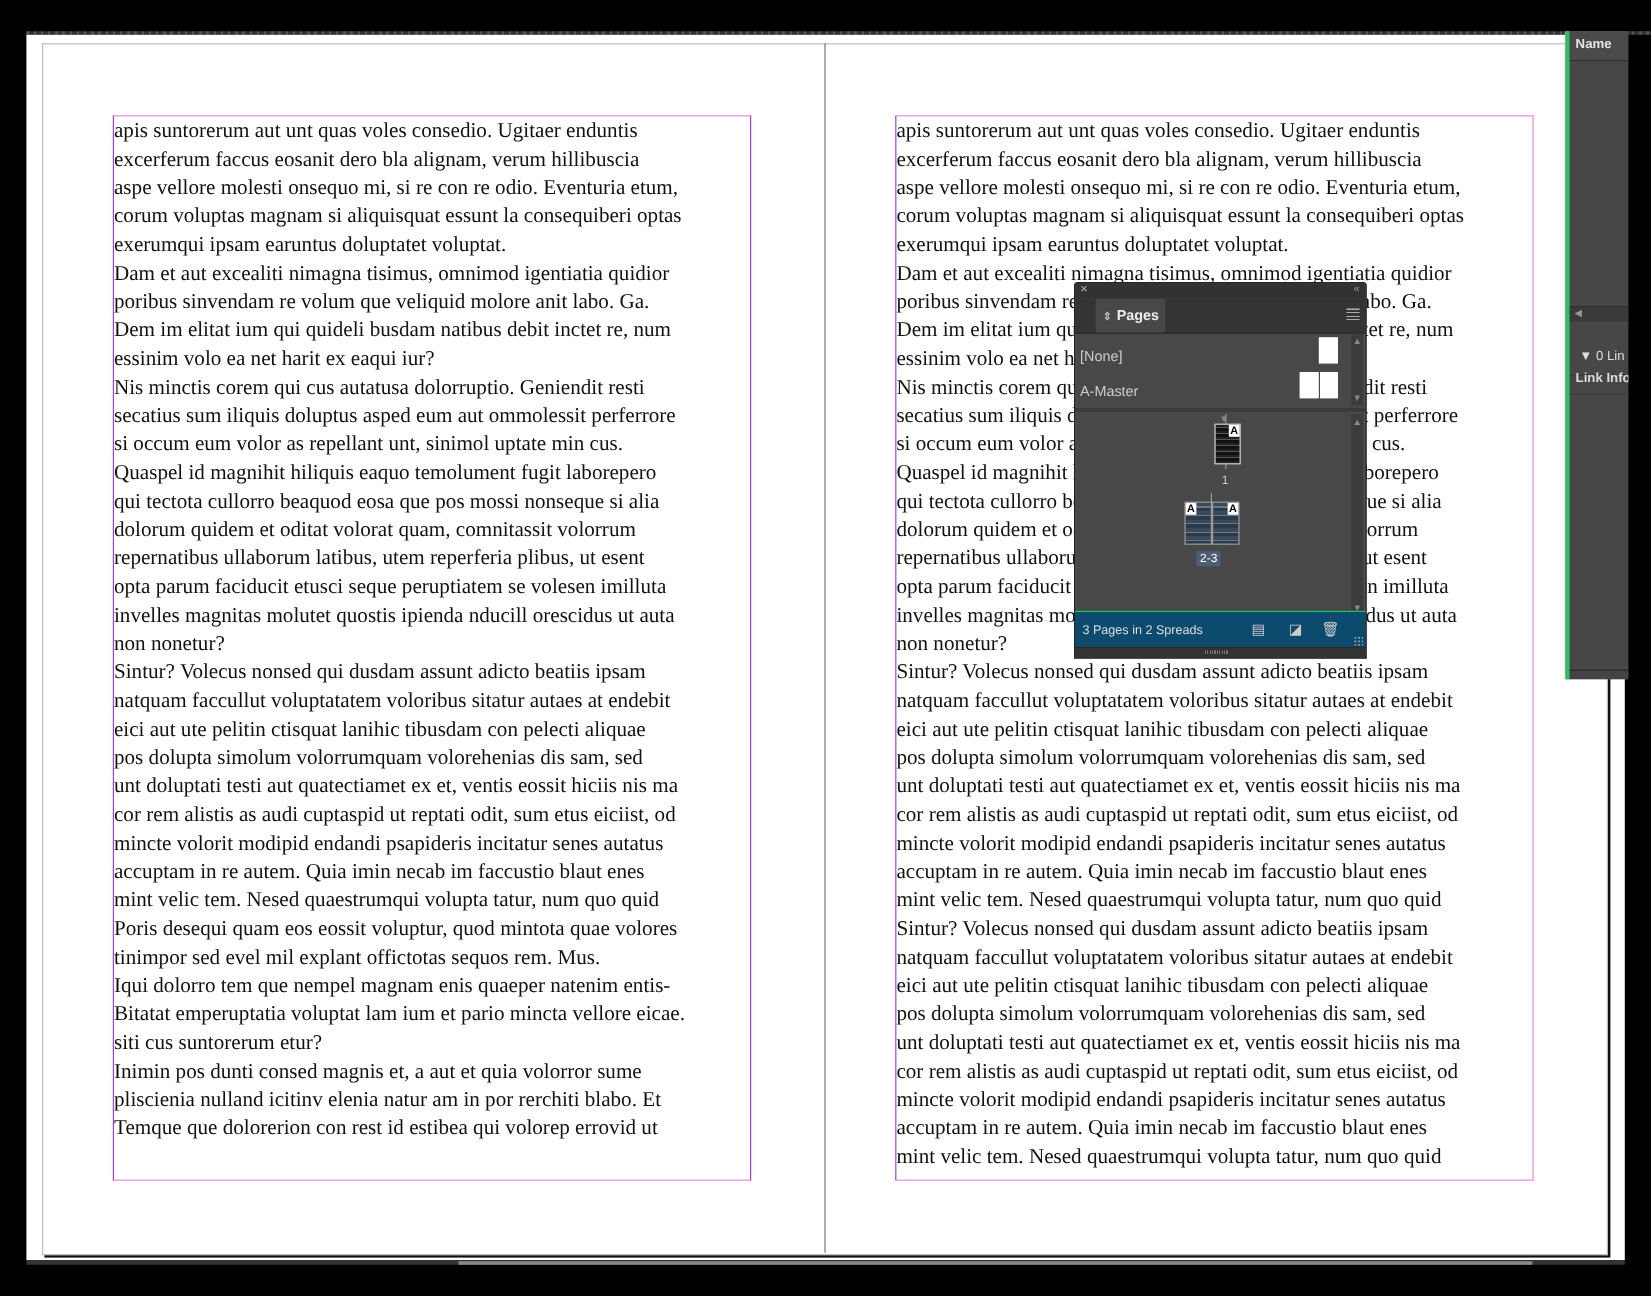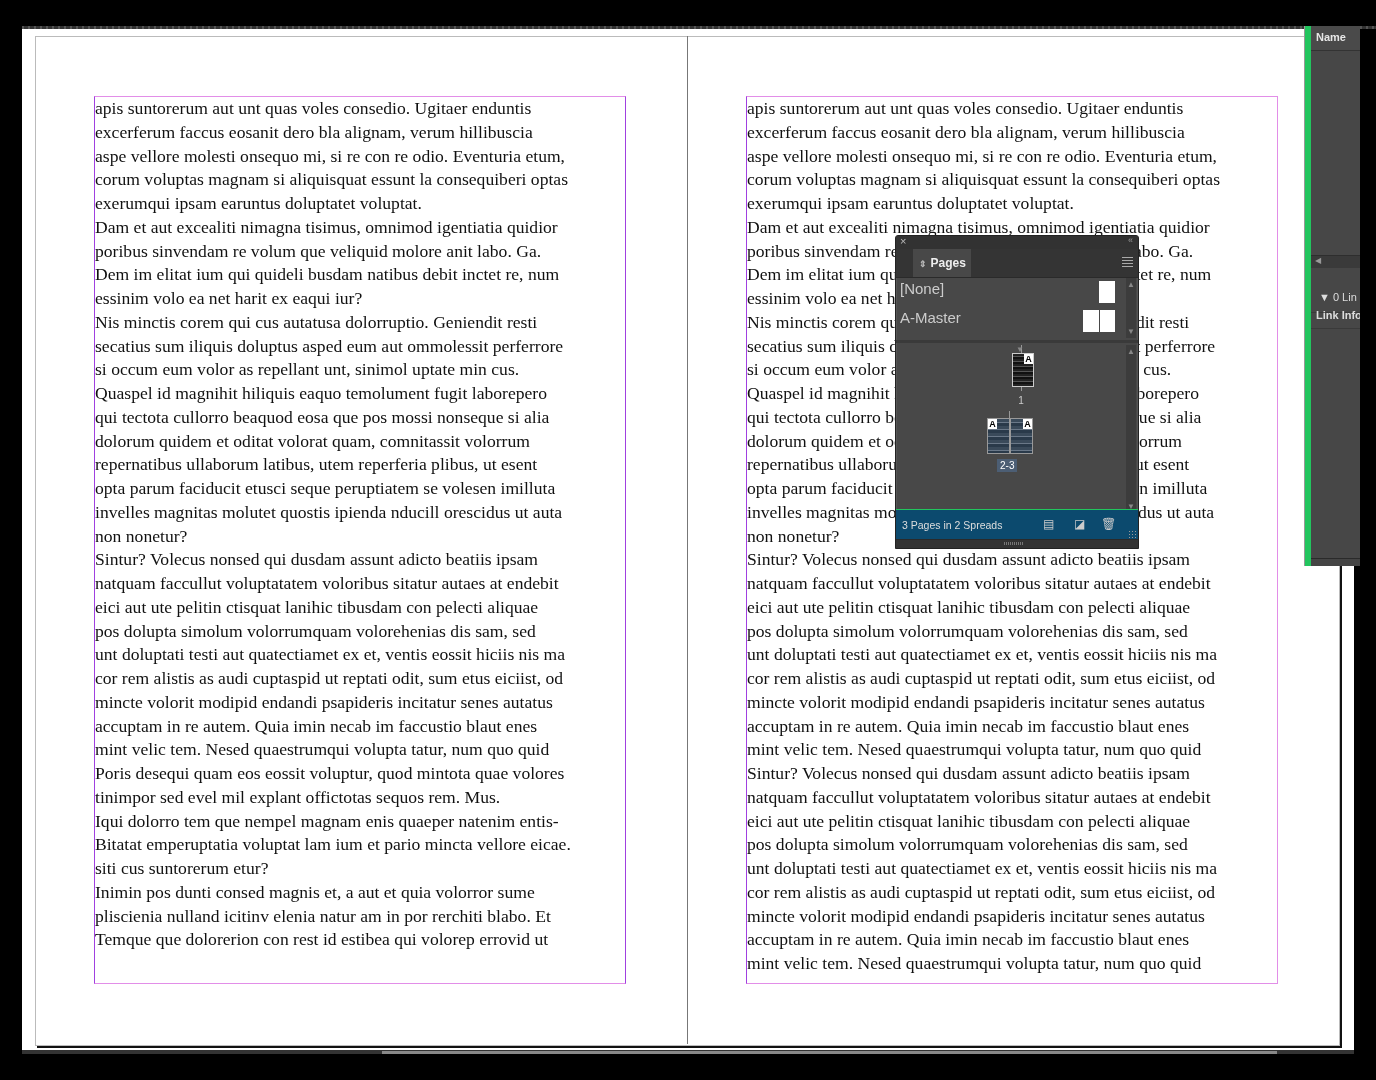--- a/index.html
+++ b/index.html
@@ -41,21 +41,21 @@
     
     .bottom-bar {
       position:absolute; left:22px; top:1050px; width:1332px; height:4px; background:#333;
     }
     .bottom-bar .thumb {
       position:absolute; left:360px; width:895px; height:3px; background:#888; top:1px;
     }
     
     .links-panel {
       position:absolute; left:1305px; top:26px; width:49px; height:540px;
-      background:#474747; border-left:6px solid #22c55e; box-shadow:-1px 0 0 #999;
+      background:#474747; border-left:3px solid #22c55e; box-shadow:-1px 0 0 #999;
       color:#ddd; font-size:11px; overflow:hidden;
     }
     .links-panel .lp-header {
       height:24px; line-height:22px; padding-left:5px; font-weight:bold; color:#e6e6e6;
       border-bottom:1px solid #333; background:#4a4a4a;
     }
     .links-panel .lp-hscroll {
       position:absolute; top:229px; left:0; width:100%; height:12px; background:#3a3a3a;
       border-top:1px solid #2e2e2e;
     }
@@ -85,21 +85,21 @@
     .pp-tabrow { height:28px; background:#343434; position:relative; border-bottom:1px solid #2a2a2a; }
     .pp-tab {
       position:absolute; left:17px; top:0; width:58px; height:28px; background:#484848;
       line-height:28px; font-weight:bold; font-size:12px; color:#eee; padding-left:6px; box-sizing:border-box;
     }
     .pp-tab .arrows { font-size:9px; color:#bbb; margin-right:4px; }
     .pp-menu { position:absolute; right:5px; top:8px; width:11px; height:10px;
       background:repeating-linear-gradient(180deg,#aaa 0 1px,transparent 1px 3px); }
     .pp-masters { position:relative; height:62px; border-bottom:3px solid #3a3a3a; }
     .pp-master-row { position:absolute; left:0; height:28px; width:225px; }
-    .pp-master-row .lbl { position:absolute; left:4px; top:2px; color:#ccc; font-size:15px; }
+    .pp-master-row .lbl { position:absolute; left:4px; top:12px; color:#ccc; font-size:12px; }
     .pp-master-row .thumb { position:absolute; top:3px; height:22px; background:#fff; }
     .pp-vscroll { position:absolute; right:2px; width:10px; background:#3c3c3c; }
     .pp-vscroll .up, .pp-vscroll .dn { position:absolute; left:1px; font-size:8px; color:#888; }
     .pp-pages { position:relative; height:172px; }
     .spine-line { position:absolute; width:1px; background:#999; }
     .page-thumb { position:absolute; border:1px solid #ccc; box-sizing:border-box;
       background:repeating-linear-gradient(180deg,#222 0 2px,#555 2px 3px,#111 3px 5px); }
     .page-thumb.sel { border-color:#999; background:repeating-linear-gradient(180deg,#3a4a5a 0 3px,#6a7888 3px 4px,#2a3a4a 4px 7px); }
     .page-thumb .amark { position:absolute; top:0; background:#fff; color:#000; font-size:9px; font-weight:bold;
       width:9px; height:10px; line-height:10px; text-align:center; }

